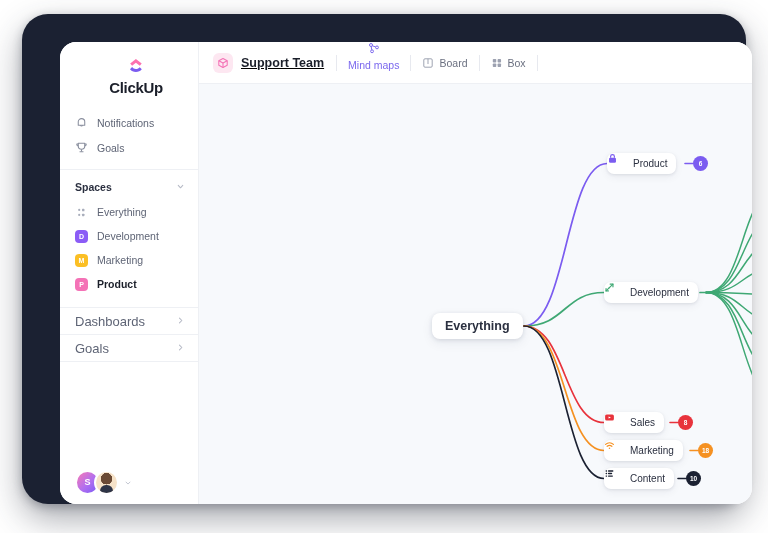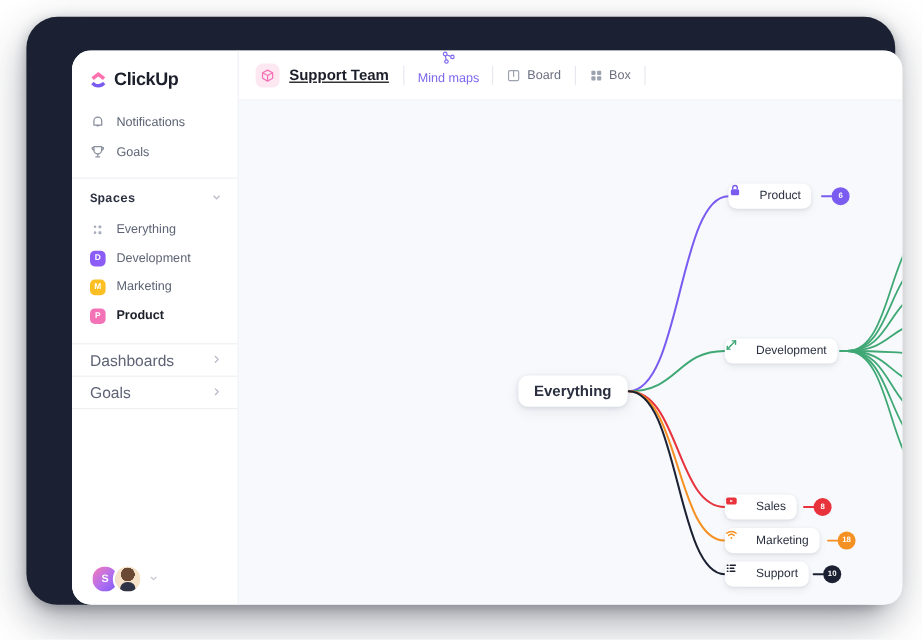--- a/index.html
+++ b/index.html
@@ -17,33 +17,33 @@
   #app{
     position:absolute;left:38px;top:28px;width:692px;height:462px;
     background:#ffffff;border-radius:16px;overflow:hidden;
     display:flex;
   }
   
   #sidebar{
     width:138px;height:100%;background:#ffffff;
     border-right:1px solid #eef0f4;position:relative;flex:0 0 138px;
   }
-  .logo{display:flex;align-items:center;gap:5px;padding:16px 0 12px 14px;}
+  .logo{display:flex;align-items:center;gap:5px;padding:16px 0 12px 14px;flex-direction:column;}
   .logo-mark{width:16px;height:16px;position:relative;flex:0 0 16px;}
   .logo-text{font-size:15px;font-weight:bold;color:#1b1f2a;letter-spacing:-.3px;}
   .nav{padding:2px 0 0 0;}
   .nav-item{
     display:flex;align-items:center;gap:9px;height:25px;padding:0 0 0 15px;
     font-size:10.5px;color:#5e6475;cursor:pointer;
   }
   .nav-item .ico{width:13px;height:13px;flex:0 0 13px;display:flex;align-items:center;justify-content:center;}
   .divider{height:1px;background:#eef0f4;margin:9px 0 0 0;}
   .section-head{
     display:flex;align-items:center;justify-content:space-between;
-    padding:11px 13px 7px 15px;font-size:10.5px;font-weight:bold;color:#2b3040;cursor:pointer;font-family:Liberation Mono, monospace;
+    padding:11px 13px 7px 15px;font-size:10.5px;font-weight:bold;color:#2b3040;cursor:pointer;
   }
   .space-item{
     display:flex;align-items:center;gap:9px;height:24px;padding:0 0 0 15px;
     font-size:10.5px;color:#5e6475;cursor:pointer;
   }
   .space-item.active{color:#1b1f2a;font-weight:bold;}
   .sq{width:13px;height:13px;border-radius:4px;flex:0 0 13px;
       display:flex;align-items:center;justify-content:center;
       font-size:7px;font-weight:bold;color:#fff;}
   .rowlink{
@@ -338,21 +338,21 @@
               <span class="nico">
                 <svg width="11" height="11" viewBox="0 0 14 14" fill="#1b2132">
                   <rect x="2" y="3" width="2" height="1.7" rx=".6"></rect>
                   <rect x="5" y="3" width="7" height="1.7" rx=".8"></rect>
                   <rect x="2" y="6.2" width="2" height="1.7" rx=".6"></rect>
                   <rect x="5" y="6.2" width="5.4" height="1.7" rx=".8"></rect>
                   <rect x="2" y="9.4" width="2" height="1.7" rx=".6"></rect>
                   <rect x="5" y="9.4" width="6.4" height="1.7" rx=".8"></rect>
                 </svg>
               </span>
-              <span>Support</span>
+              <span>Content</span>
             </div>
             <div class="badge" style="background: rgb(27, 33, 50); left: 487px; top: 387px;">10</div>
           </div>
     </div>
 
   </div>
 </div>
 </div>
 
 </body></html>

